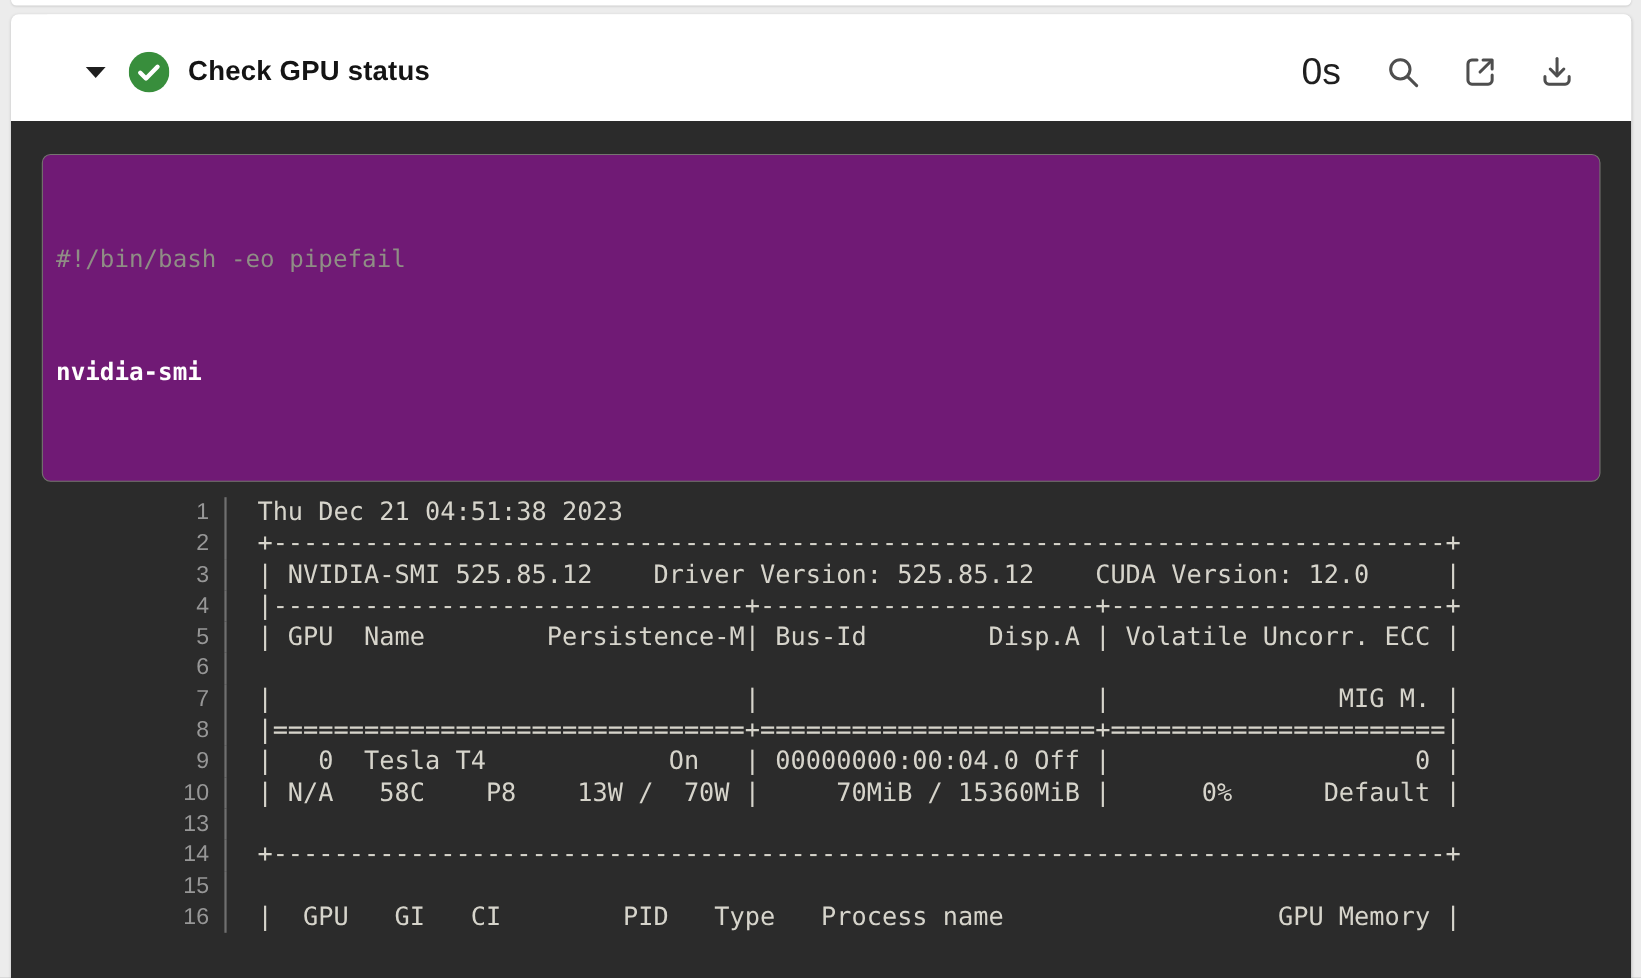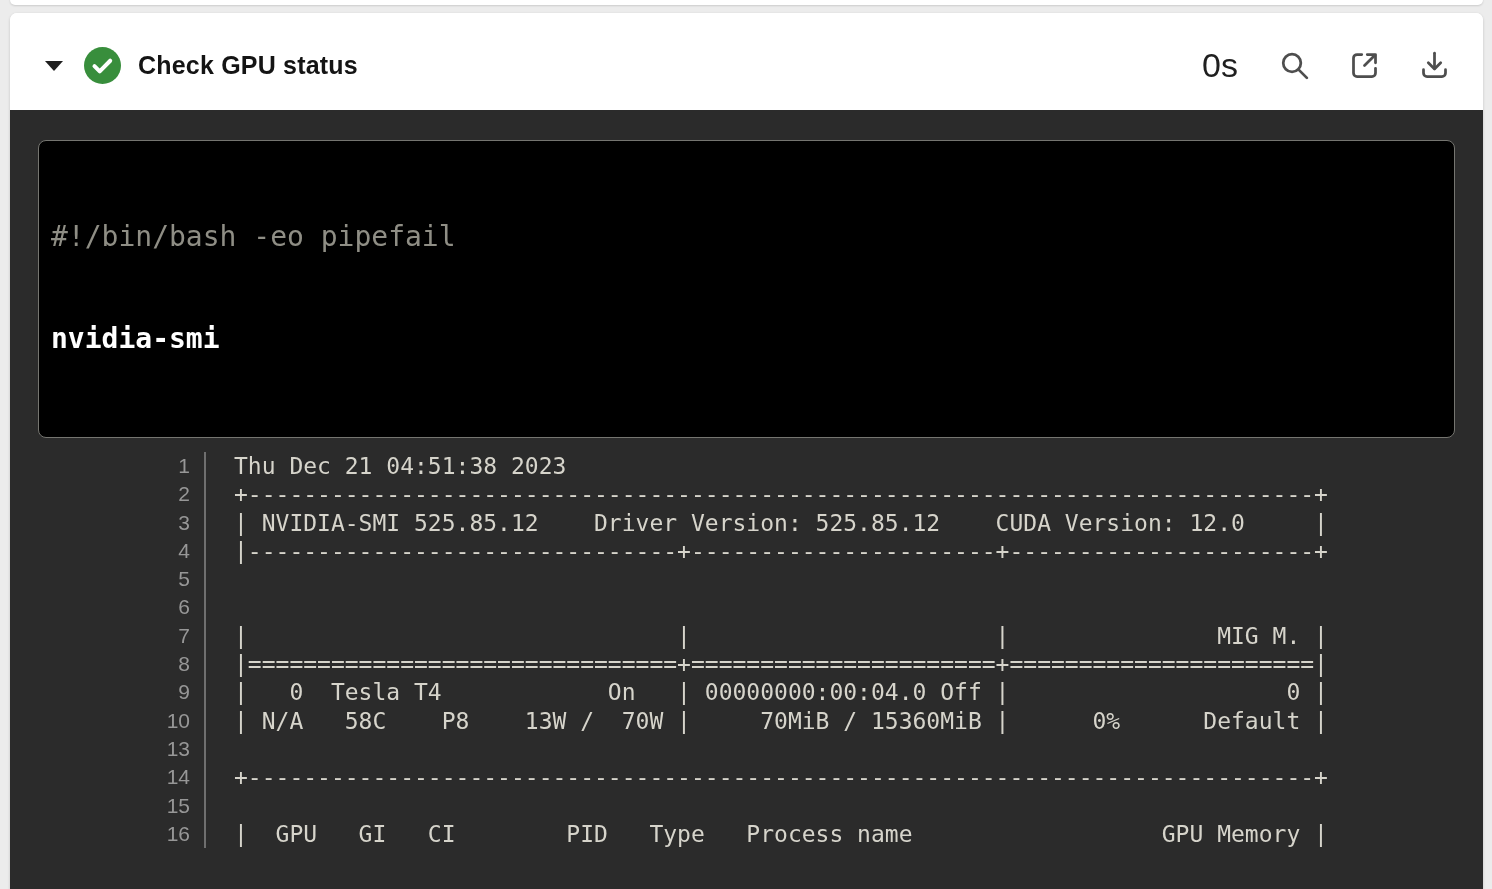--- a/index.html
+++ b/index.html
@@ -21,21 +21,21 @@
   .card {
     position:absolute; left:10px; right:9px; top:13px; bottom:-20px;
     background:#ffffff; border-radius:7px 7px 0 0;
     box-shadow:0 1px 3px rgba(0,0,0,.18);
     overflow:hidden;
   }
 
   
   .step-header {
     height:105px; display:flex; align-items:center;
-    padding:0 31px 0 35px; background:#fff;
+    padding:0 50px 0 35px; background:#fff;margin-left:33px;
   }
   .collapse-arrow {
     width:0; height:0; cursor:pointer;
     border-left:9px solid transparent; border-right:9px solid transparent;
     border-top:10px solid #1f1f1f;
     margin-right:21px; flex:none;
   }
   .status-icon { width:37px; height:37px; flex:none; margin-right:17px; }
   .step-title {
     font-size:25px; font-weight:bold; color:#141414; letter-spacing:.2px;
@@ -49,23 +49,23 @@
   }
   .icon-btn svg { width:33px; height:33px; display:block; }
 
   
   .terminal {
     position:absolute; top:97px; left:0; right:0; bottom:0;
     background:#2b2b2b; overflow:hidden;
   }
   .command-box {
     margin:30px 28px 0 28px;
-    background:#000000; border:1px solid #757570; border-radius:8px;
+    background:#701a75; border:1px solid #757570; border-radius:8px;
     padding:11px 12px 13px 12px;
-    font-family:"DejaVu Sans Mono", monospace; font-size:28px; line-height:34px;
+    font-family:"DejaVu Sans Mono", monospace; font-size:22px; line-height:34px;
     white-space:pre;
   }
   .cmd-shebang { color:#8f8e85; }
   .cmd-text { color:#ffffff; font-weight:bold; }
 
   .output { margin-top:14px; }
   .line { display:flex; height:28.3px; align-items:stretch; }
   .gutter {
     position:relative; width:180px; flex:none; text-align:right;
     font-family:"Liberation Sans", sans-serif; font-size:21px; line-height:28.3px;
@@ -150,20 +150,21 @@
           <span class="code">| NVIDIA-SMI 525.85.12    Driver Version: 525.85.12    CUDA Version: 12.0     |</span>
         </div>
         <div class="line">
           <span class="gutter"><span class="num">4</span></span>
           <span class="sep"></span>
           <span class="code">|-------------------------------+----------------------+----------------------+</span>
         </div>
         <div class="line">
           <span class="gutter"><span class="num">5</span></span>
           <span class="sep"></span>
+          <span class="code">| GPU  Name        Persistence-M| Bus-Id        Disp.A | Volatile Uncorr. ECC |</span>
         </div>
         <div class="line">
           <span class="gutter"><span class="num">6</span></span>
           <span class="sep"></span>
         </div>
         <div class="line">
           <span class="gutter"><span class="num">7</span></span>
           <span class="sep"></span>
           <span class="code">|                               |                      |               MIG M. |</span>
         </div>

